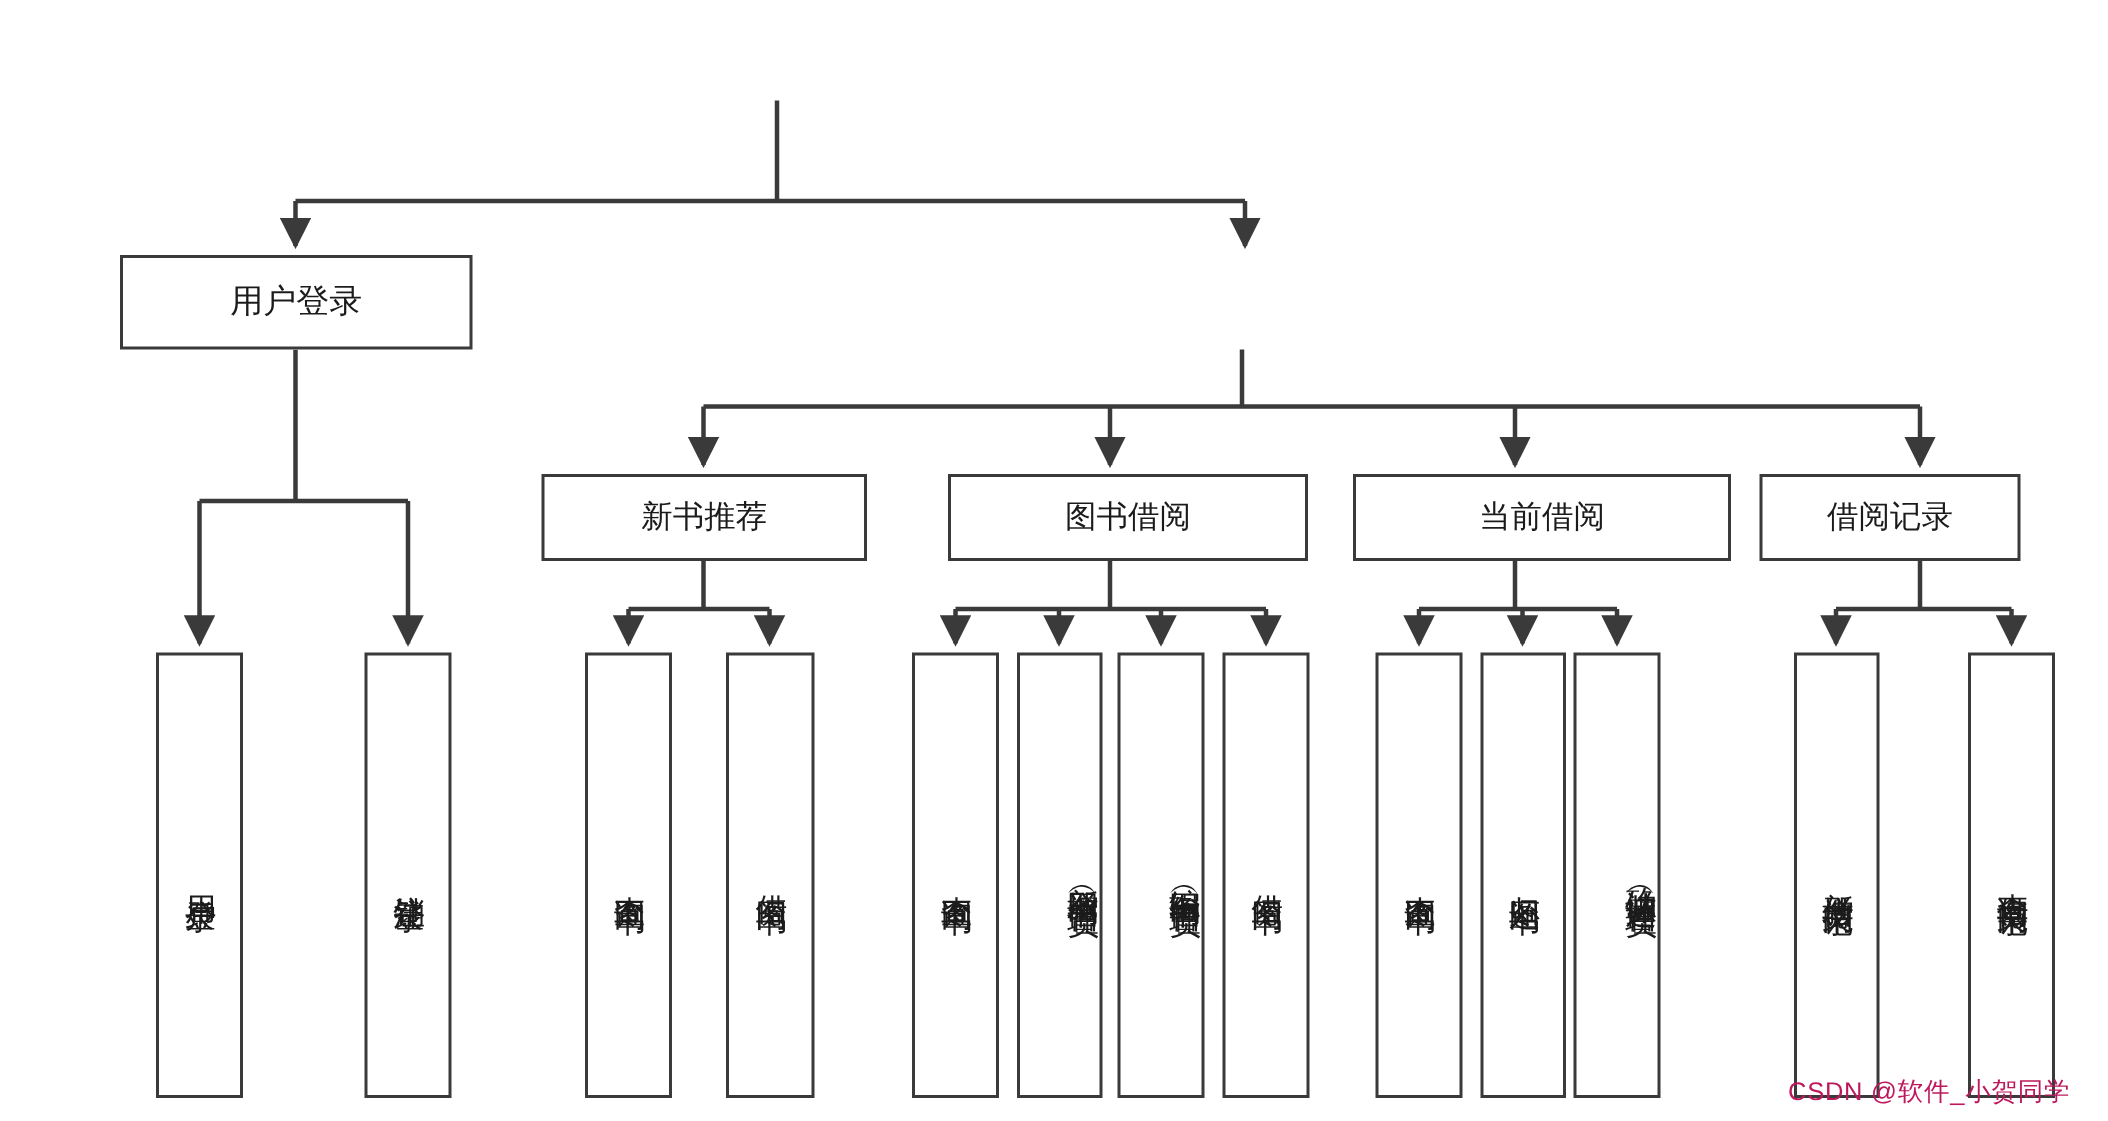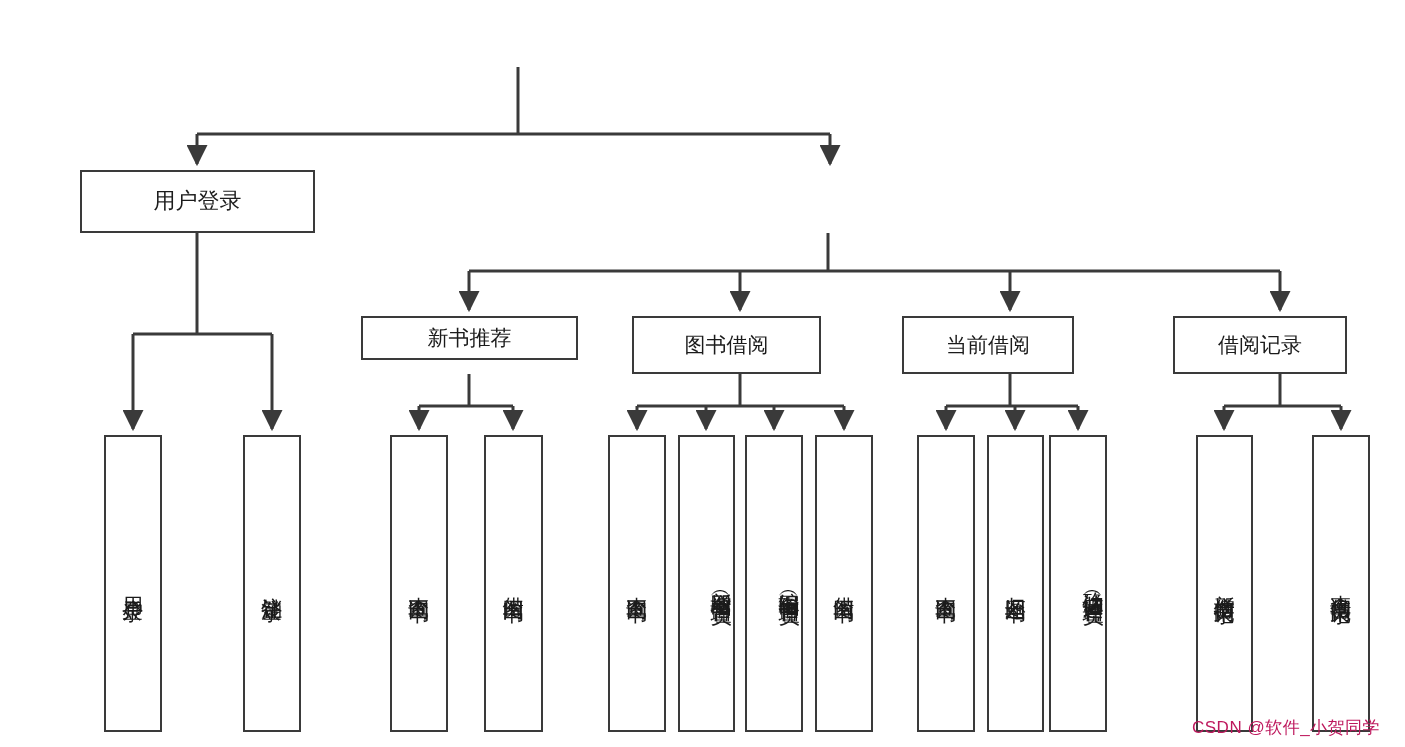--- a/index.html
+++ b/index.html
@@ -121,25 +121,25 @@
       <path d="M 1224 406 L 1341 406"></path>
       <path d="M 1224 406 L 1224 429" marker-end="url(#arrow)"></path>
       <path d="M 1341 406 L 1341 429" marker-end="url(#arrow)"></path>
     </g>
   </svg>
 
 
   <div class="node lvl2" style="left:80px; top:170px; width:235px; height:63px;">用户登录</div>
 
 
-  <div class="node lvl3" style="left:361px; top:316px; width:217px; height:44px;">新书推荐</div>
+  <div class="node lvl3" style="left:361px; top:316px; width:217px; height:58px;">新书推荐</div>
 
-  <div class="node lvl3" style="left:632px; top:316px; width:189px; height:58px;">图书借阅</div>
+  <div class="node lvl3" style="left:632px; top:316px; width:240px; height:58px;">图书借阅</div>
 
-  <div class="node lvl3" style="left:902px; top:316px; width:172px; height:58px;">当前借阅</div>
+  <div class="node lvl3" style="left:902px; top:316px; width:252px; height:58px;">当前借阅</div>
 
   <div class="node lvl3" style="left:1173px; top:316px; width:174px; height:58px;">借阅记录</div>
 
   <div class="node leaf align-mid" style="left:104px; top:435px; width:58px; height:297px;">用户登录</div>
 
   <div class="node leaf align-mid" style="left:243px; top:435px; width:58px; height:297px;">注销登录</div>
 
   <div class="node leaf align-mid" style="left:390px; top:435px; width:58px; height:297px;">查询图书</div>
 
   <div class="node leaf align-mid" style="left:484px; top:435px; width:59px; height:297px;">借阅图书</div>

